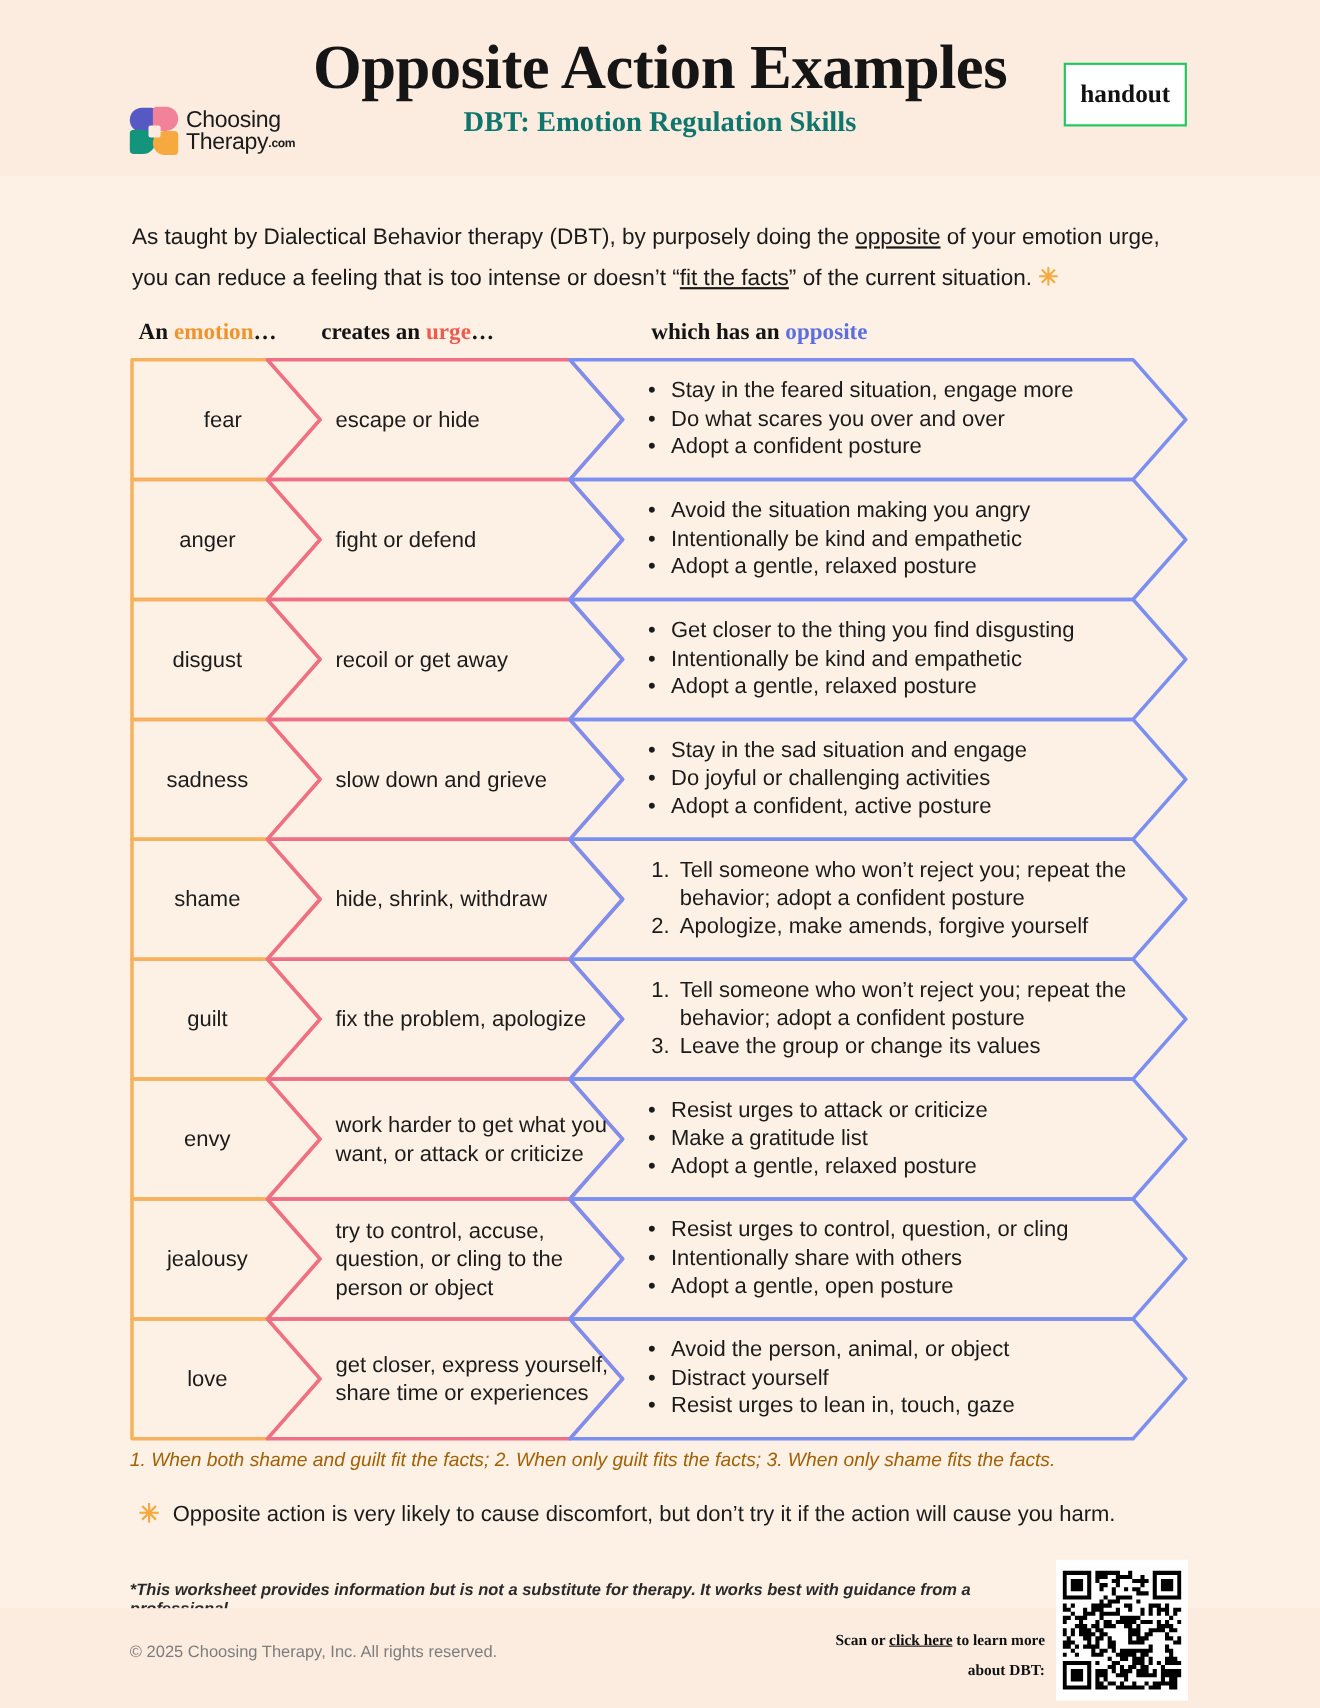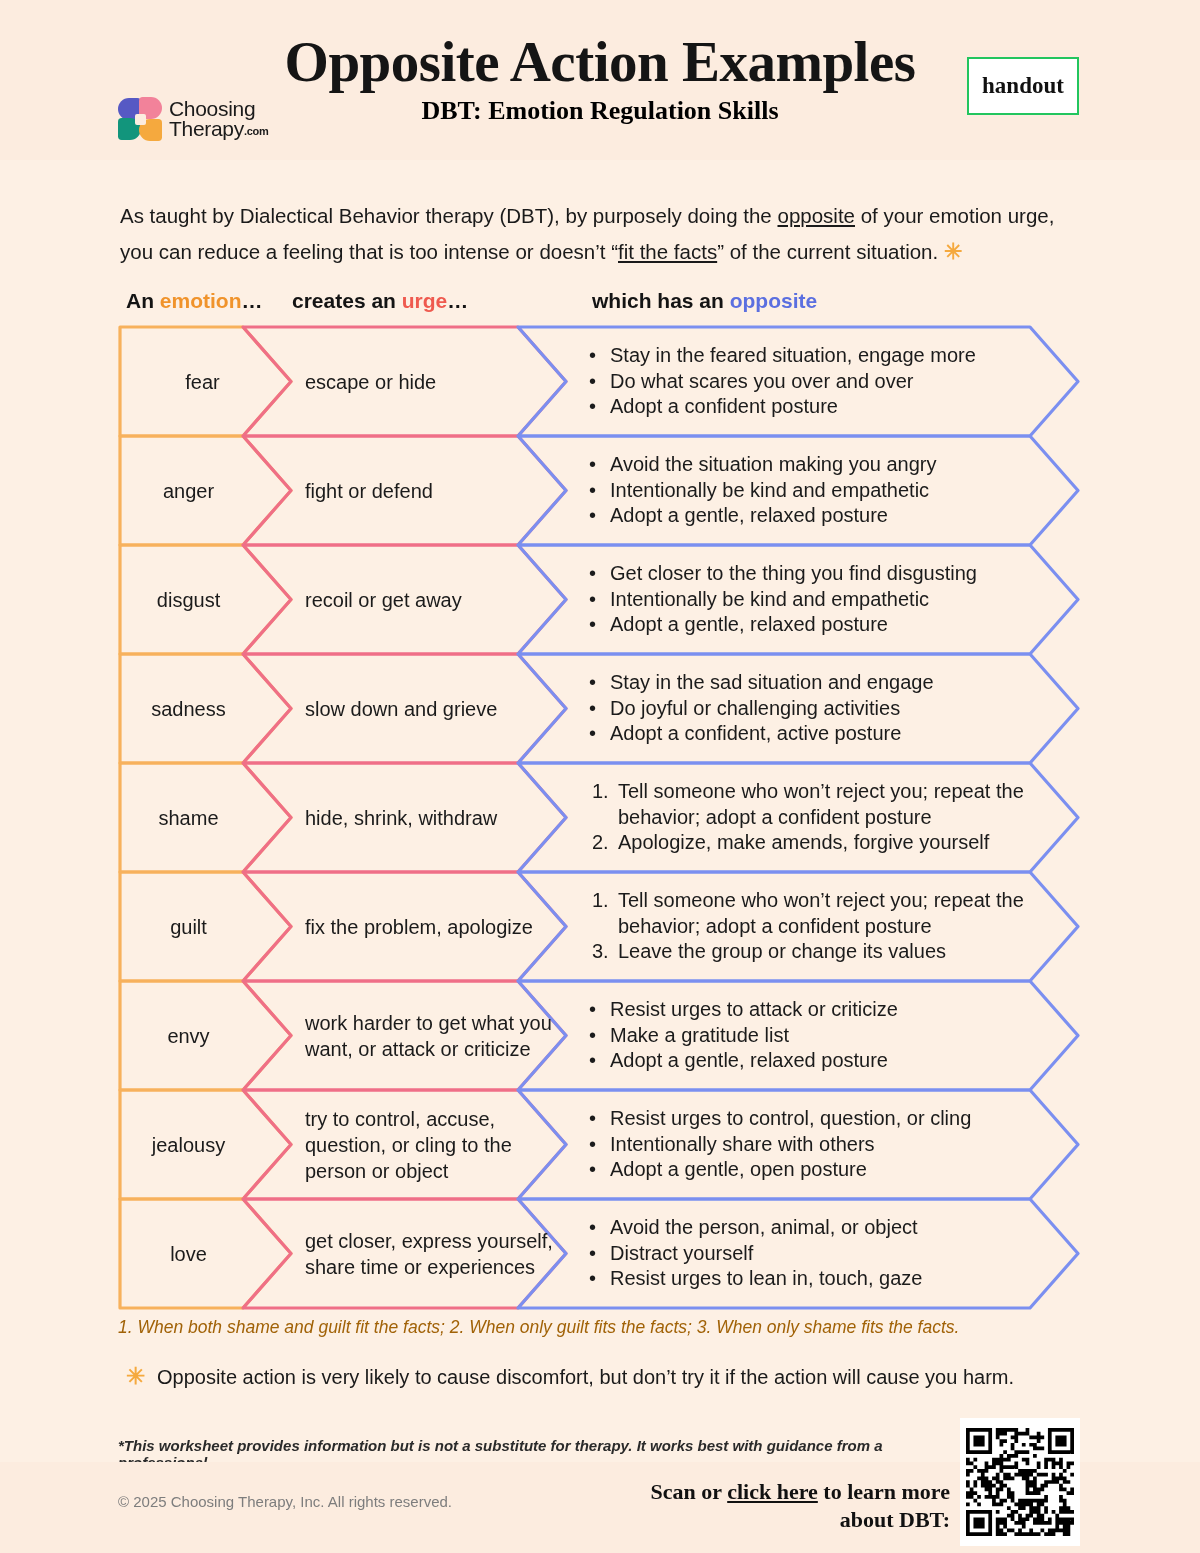--- a/index.html
+++ b/index.html
@@ -38,21 +38,21 @@
   .title-block {
     position: absolute; left: 0; top: 32px; width: 1200px; text-align: center;
   }
   .main-title {
     font-family: "Liberation Serif", serif;
     font-size: 57px; font-weight: 700; color: #151515;
     letter-spacing: -0.5px; line-height: 1.05;
   }
   .sub-title {
     font-family: "Liberation Serif", serif;
-    font-size: 26px; font-weight: 700; color: #000000;
+    font-size: 26px; font-weight: 700; color: #0f766e;
     margin-top: 4px;
   }
   .handout-box {
     position: absolute; left: 967px; top: 57px; width: 112px; height: 58px;
     background: #ffffff; border: 2px solid #22c55e;
     display: flex; align-items: center; justify-content: center;
   }
   .handout-box span {
     font-family: "Liberation Serif", serif;
     font-size: 23px; font-weight: 700; color: #111;
@@ -62,21 +62,21 @@
   .intro {
     position: absolute; left: 120px; top: 198px; width: 950px;
     font-size: 20.5px; color: #1a1a1a; line-height: 36px;
   }
   .intro u { text-decoration: underline; text-underline-offset: 2px; }
   .ast { color: #f5a93e; font-size: 22px; font-weight: 700; }
 
   
   .col-heads {
     position: absolute; left: 0; top: 289px; width: 984px; height: 28px;
-    font-family: Liberation Sans, sans-serif;
+    font-family: Liberation Serif, serif;
     font-size: 21px; font-weight: 700; color: #141414;
   }
   .ch { position: absolute; white-space: nowrap; }
   .ch1 { left: 126px; }
   .ch2 { left: 292px; }
   .ch3 { left: 592px; }
   .c-emotion  { color: #f0932b; }
   .c-urge     { color: #ef5a4f; }
   .c-opposite { color: #5b6fe0; }
 
@@ -130,21 +130,21 @@
     background: #fcecdf;
   }
   .copyright {
     position: absolute; left: 118px; top: 1493px;
     font-size: 15px; color: #7d7d7d;
   }
   .scan-text {
     position: absolute; left: 600px; top: 1478px; width: 350px;
     text-align: right;
     font-family: "Liberation Serif", serif;
-    font-size: 22px; font-weight: 700; color: #111; line-height: 28px;
+    font-size: 14px; font-weight: 700; color: #111; line-height: 28px;
   }
   .scan-text u { text-decoration: underline; }
   .qr {
     position: absolute; left: 960px; top: 1418px; width: 120px; height: 128px;
     background: #fff; padding: 6px;
   }
   .qr svg { display: block; }
 </style>
 </head>
 <body>

